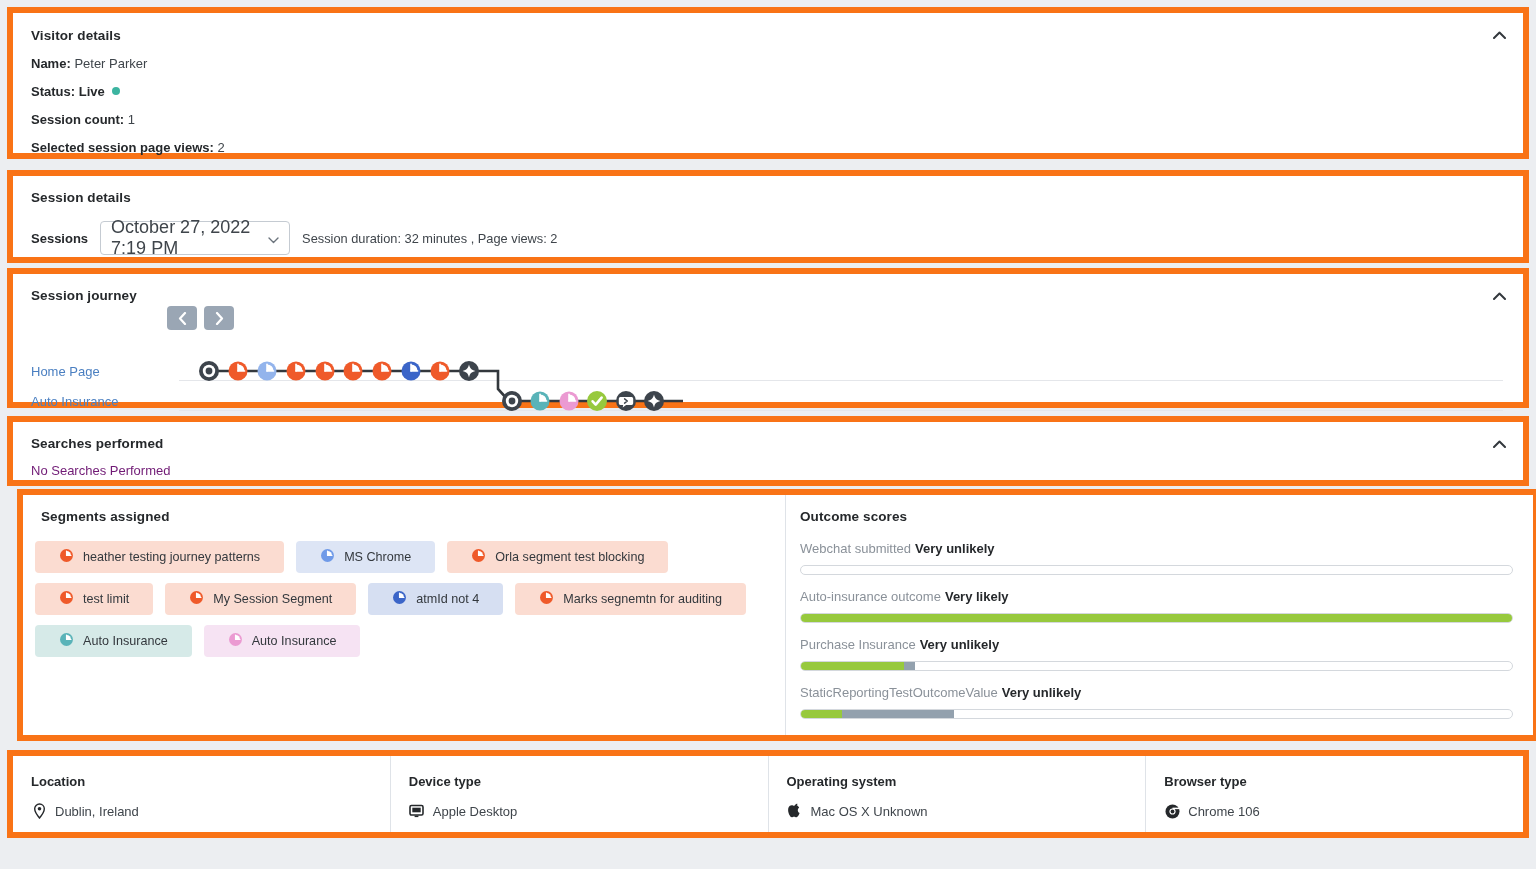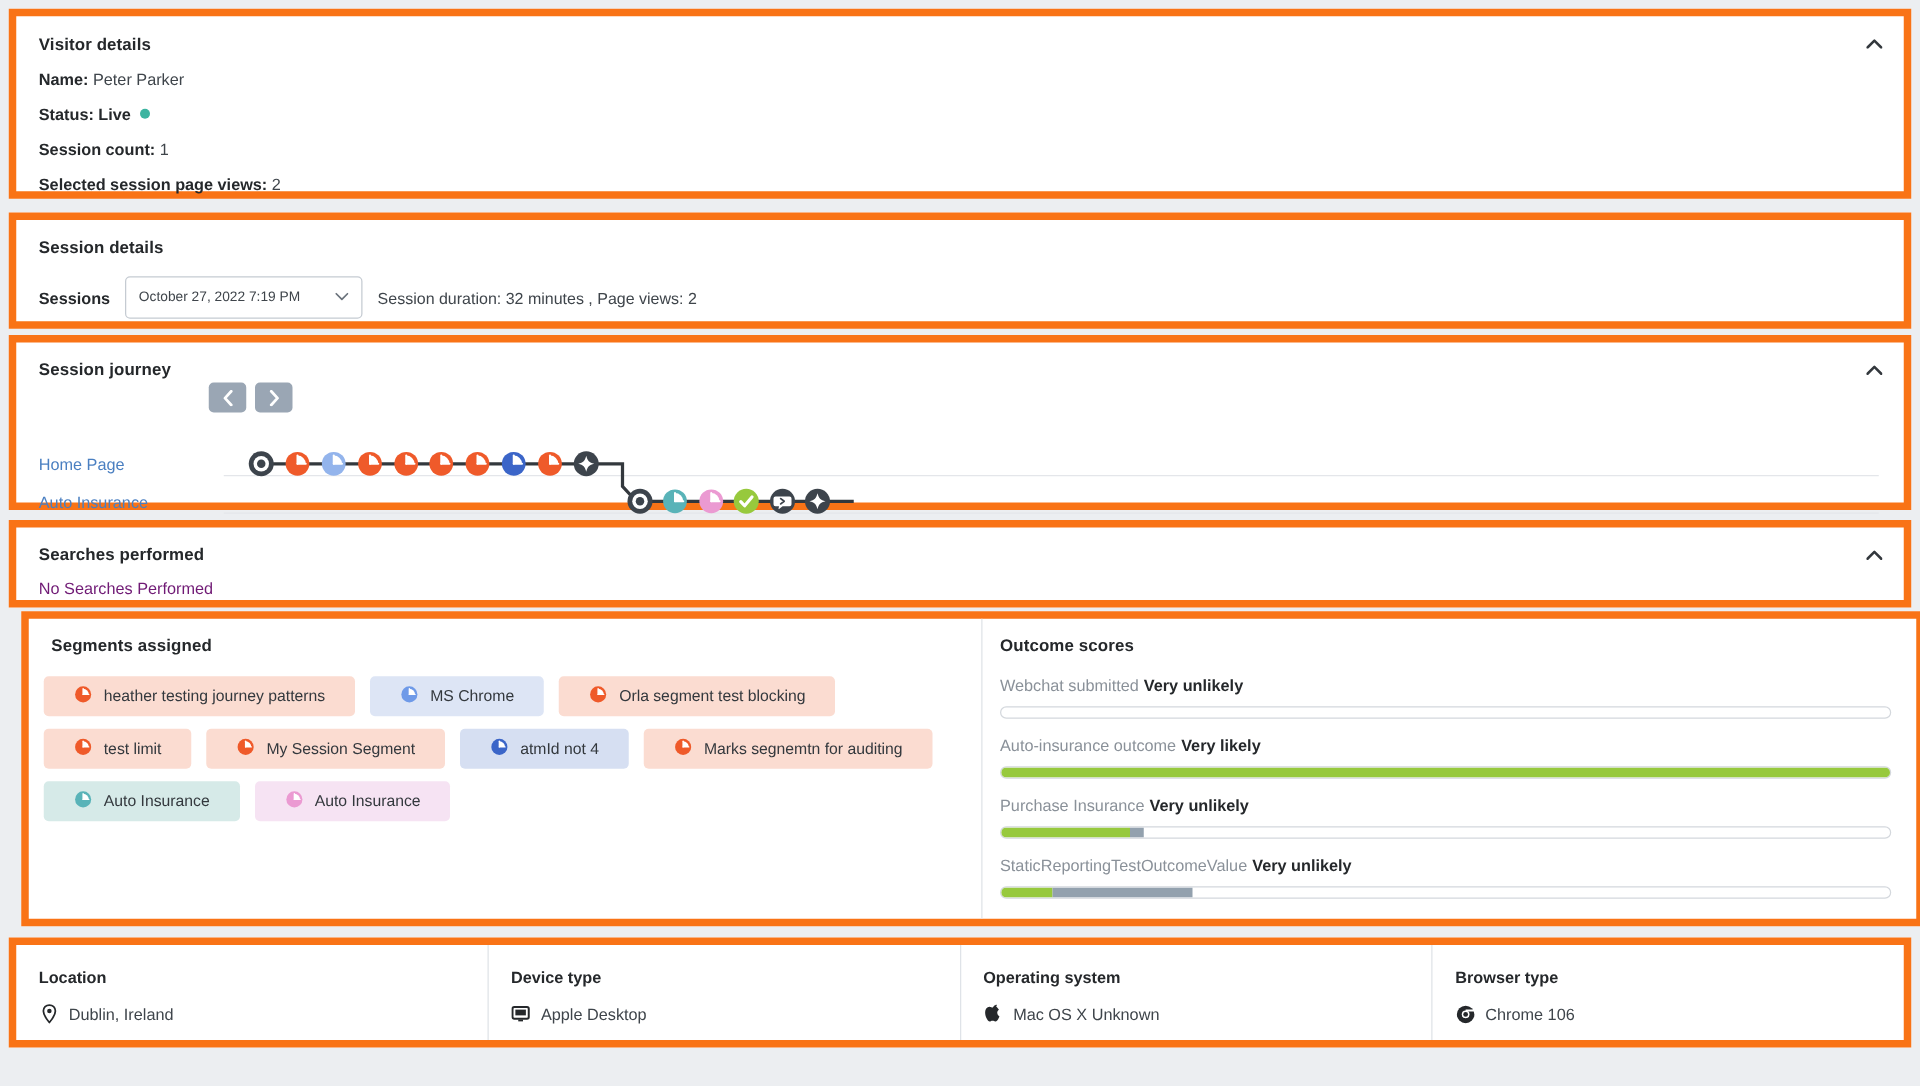--- a/index.html
+++ b/index.html
@@ -59,21 +59,21 @@
     display: flex; align-items: center; gap: 12px;
   }
   .sessions-label { font-weight: bold; font-size: 13px; color: #25282b; }
   .select-box {
     width: 190px; height: 34px;
     border: 1px solid #c5cbd2;
     border-radius: 4px;
     background: #fff;
     display: flex; align-items: center;
     padding: 0 10px;
-    font-size: 11px; color: #3f454b;
+    font-size: 18px; color: #3f454b;
     position: relative;
     cursor: pointer;
   }
   .select-box .sel-val { flex: 1; text-align: left; }
   .select-caret { color: #6b737c; }
   .session-meta { font-size: 12.8px; color: #3f454b; }
 
   
   #journey-card {
     position: absolute; left: 7px; top: 268px;

